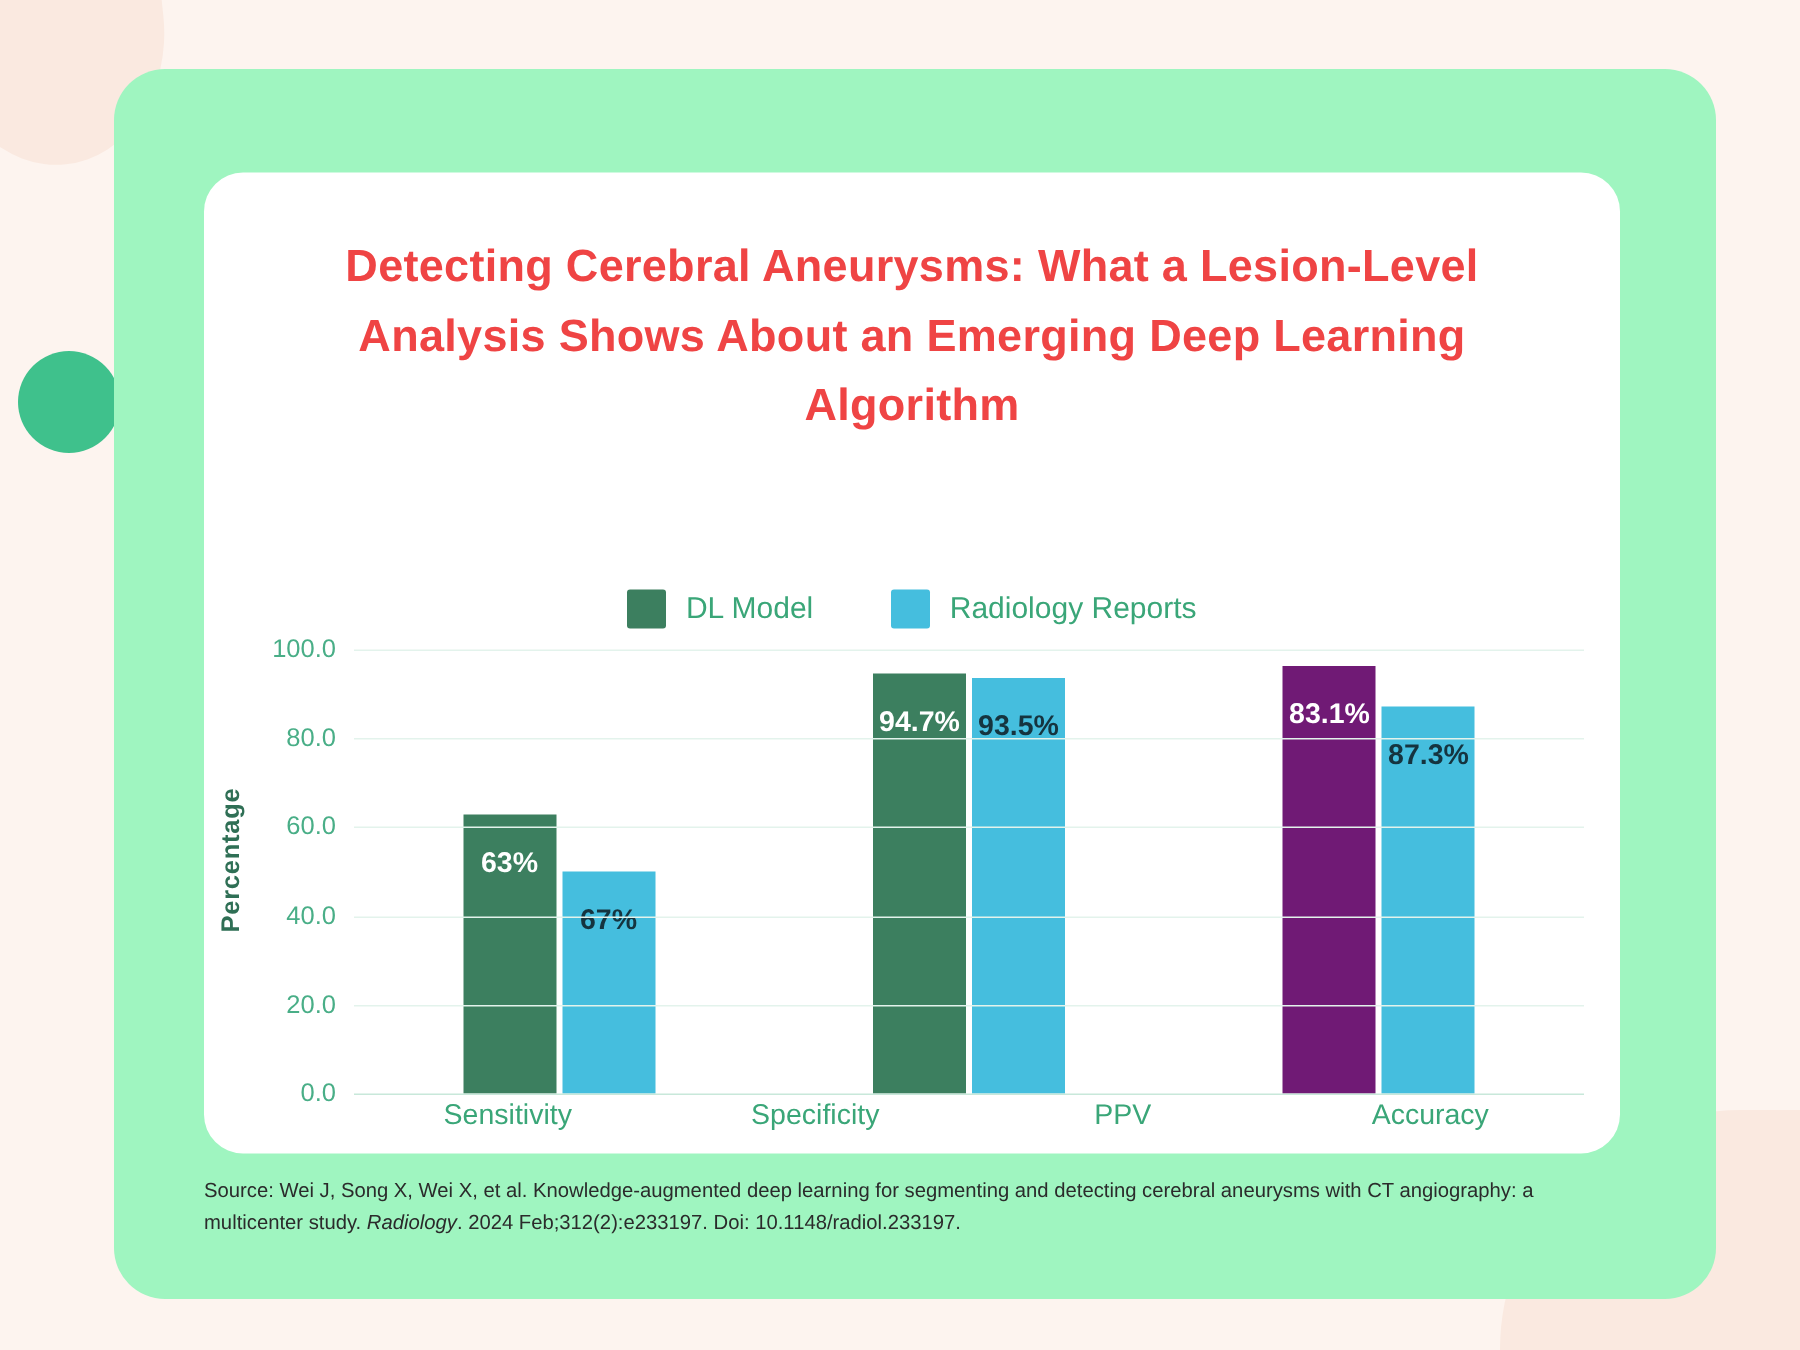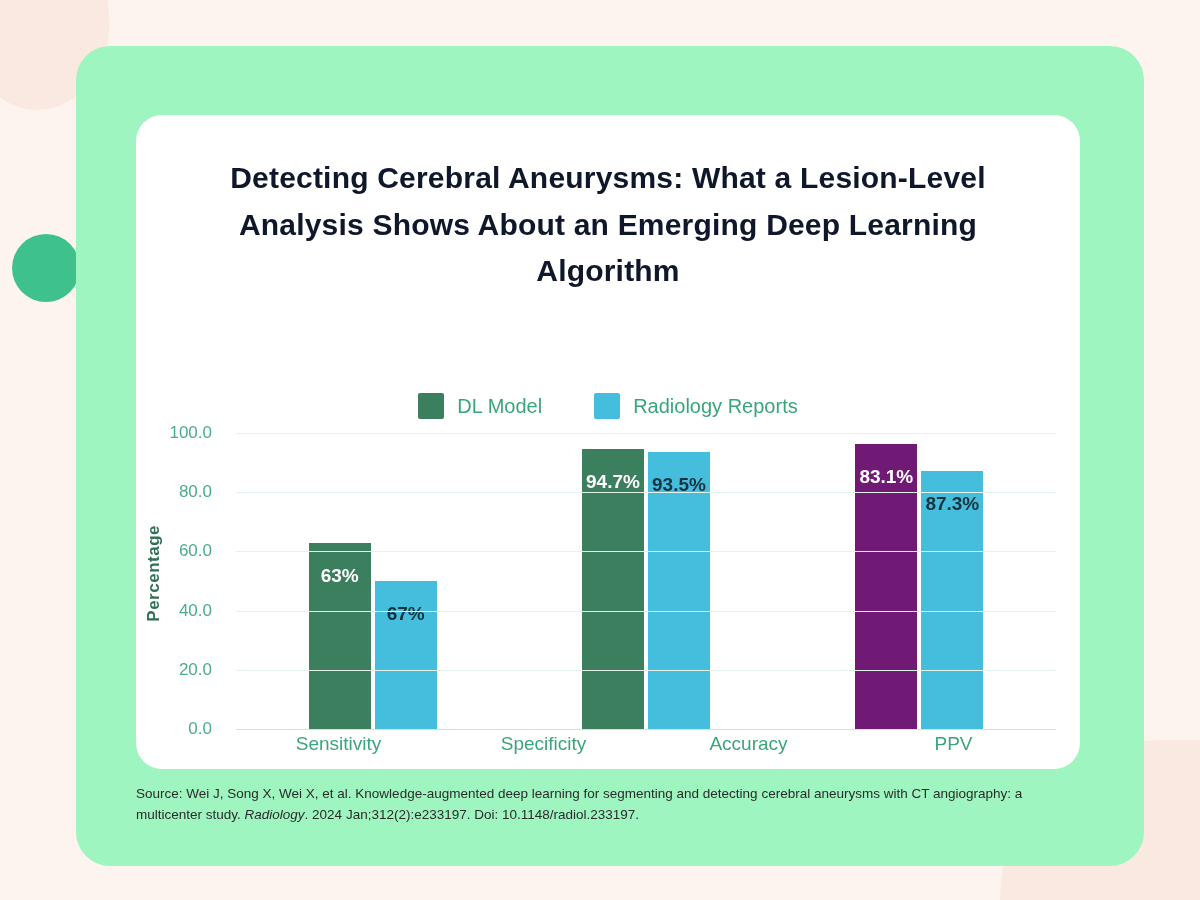--- a/index.html
+++ b/index.html
@@ -68,21 +68,21 @@
     box-sizing: border-box;
   }
 
   
   .chart-title {
     position: absolute;
     left: 40px;
     top: 40px;
     width: 864px;
     text-align: center;
-    color: #0f172a;
+    color: #ef4444;
     font-size: 30px;
     font-weight: bold;
     line-height: 1.55;
     letter-spacing: 0.2px;
   }
 
   
   .legend {
     position: absolute;
     top: 278px;
@@ -143,21 +143,21 @@
     height: 1px;
     background: #e3f3ec;
   }
   .gridline.baseline {
     background: #c8e8da;
     height: 1px;
   }
   .ytick {
     position: absolute;
     right: 100%;
-    margin-right: 24px;
+    margin-right: 12px;
     transform: translateY(-50%);
     color: #49ae87;
     font-size: 17px;
     white-space: nowrap;
   }
   .bars {
     position: absolute;
     left: 0;
     bottom: 0;
     width: 100%;
@@ -291,24 +291,24 @@
           <div class="gridline" style="top: 59.2px;">
             <span class="ytick" style="top: 0px;">80.0</span>
           </div>
           <div class="gridline" style="top: 0px;">
             <span class="ytick" style="top: 0px;">100.0</span>
           </div>
         </div>
       <div class="x-labels" id="xlabels">
           <div class="x-label">Sensitivity</div>
           <div class="x-label">Specificity</div>
+          <div class="x-label">PPV</div>
           <div class="x-label">Accuracy</div>
-          <div class="x-label">PPV</div>
         </div>
     </div>
 
   </div>
 
   <div class="source">
-    <span>Source: Wei J, Song X, Wei X, et al. Knowledge-augmented deep learning for segmenting and detecting cerebral aneurysms with CT angiography: a multicenter study. </span><em>Radiology</em><span>. 2024 Jan;312(2):e233197. Doi: 10.1148/radiol.233197.</span>
+    <span>Source: Wei J, Song X, Wei X, et al. Knowledge-augmented deep learning for segmenting and detecting cerebral aneurysms with CT angiography: a multicenter study. </span><em>Radiology</em><span>. 2024 Feb;312(2):e233197. Doi: 10.1148/radiol.233197.</span>
   </div>
 
 </div>
 
 </body></html>

